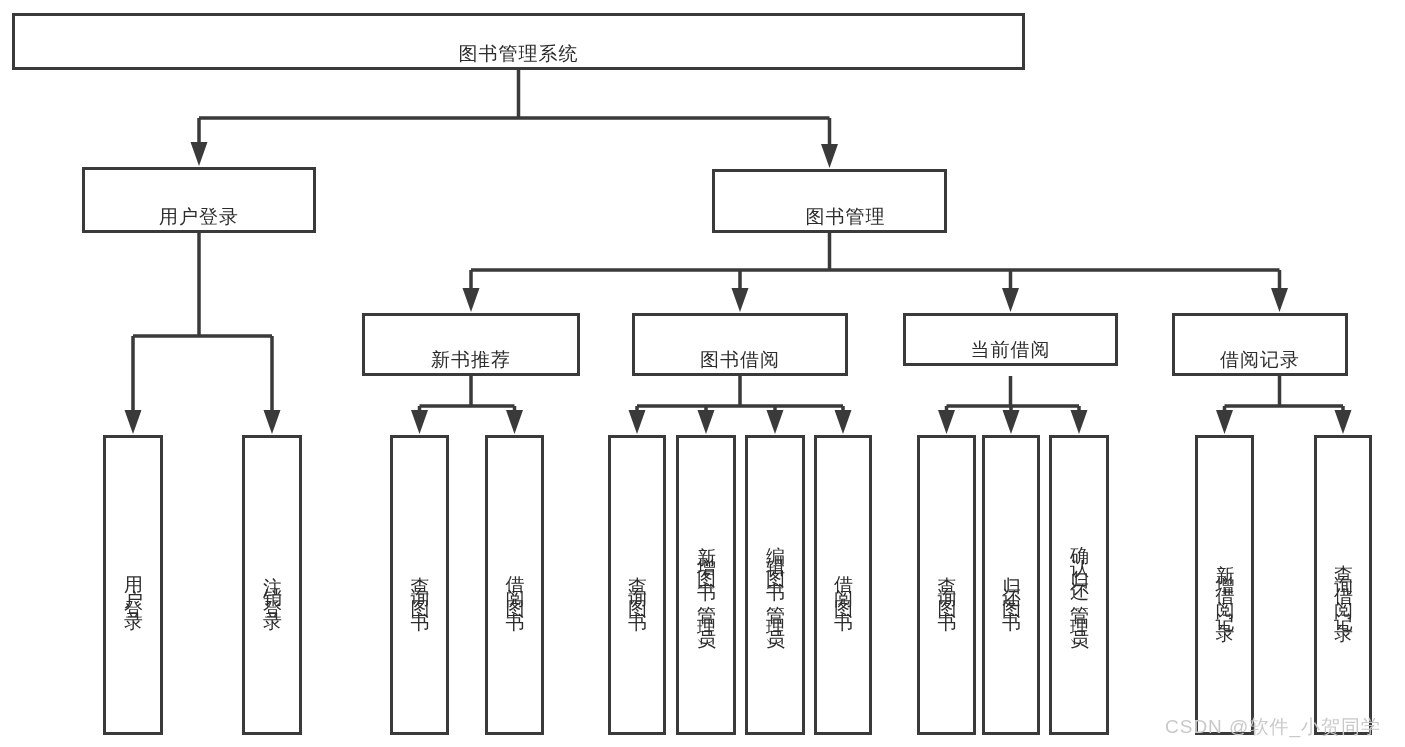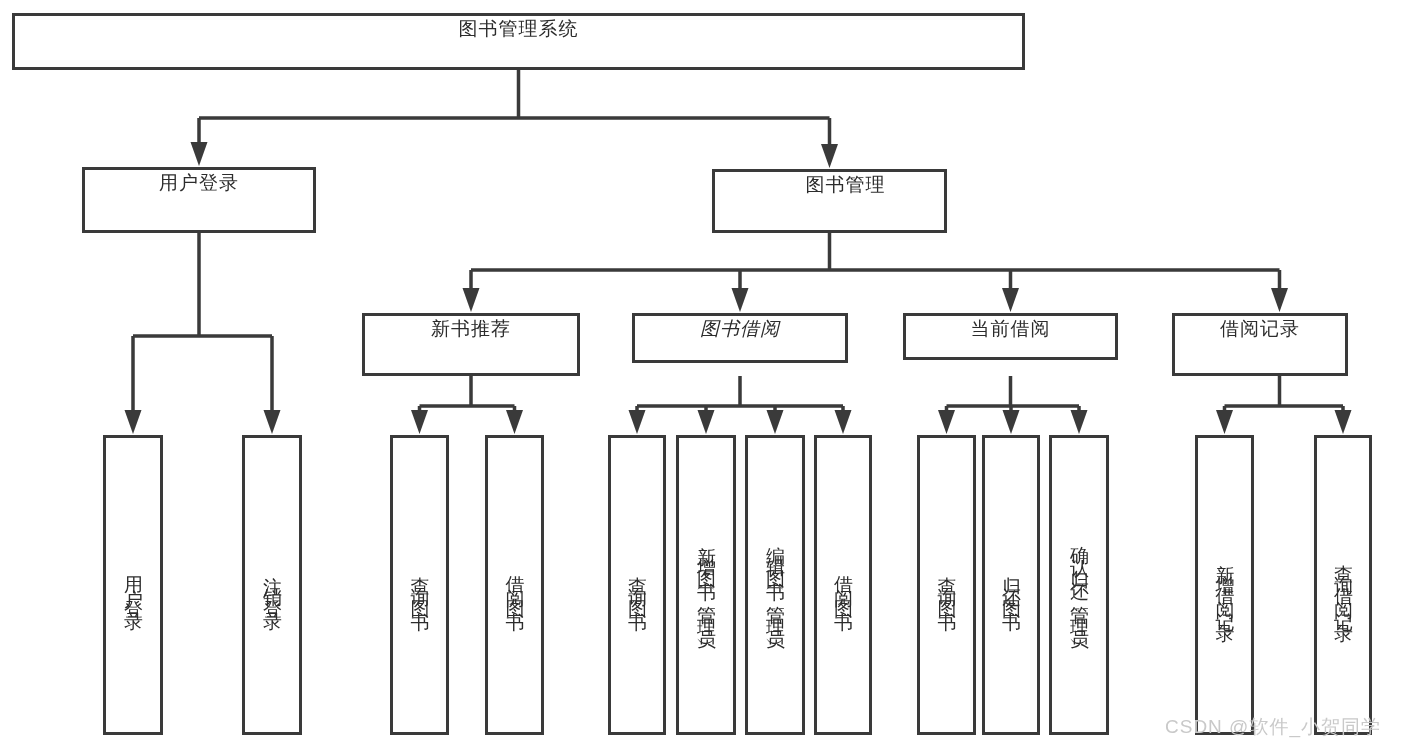--- a/index.html
+++ b/index.html
@@ -5,21 +5,21 @@
   * { margin:0; padding:0; box-sizing:border-box; }
   html,body { width:1405px; height:747px; background:var(--background,#fff); overflow:hidden;
               font-family:"Liberation Sans","DejaVu Sans",sans-serif; }
   .stage { position:relative; width:1405px; height:747px; background:var(--background,#fff); }
 
   svg.connectors { position:absolute; left:0; top:0; z-index:1; color:var(--line,#3a3a3a); }
   svg.connectors path { stroke:currentColor; stroke-width:3.5; fill:none; }
   svg.connectors polygon { fill:currentColor; stroke:none; }
 
   .hbox { position:absolute; z-index:2; background:#fff; border:3px solid var(--line,#3a3a3a);
-          display:flex; align-items:flex-start; justify-content:center; }
+          display:flex; align-items:flex-end; justify-content:center; }
   .hbox span { font-size:19px; color:var(--text,#2c2c2c); letter-spacing:1px; }
 
   .vbox { position:absolute; z-index:2; background:#fff; border:3px solid var(--line,#3a3a3a);
           display:flex; align-items:center; justify-content:center; }
   .vbox span { writing-mode:vertical-rl; text-orientation:mixed; font-size:19px;
                letter-spacing:12px; line-height:1.1; color:var(--text,#2c2c2c); }
 
   .watermark { position:absolute; z-index:3; left:1148px; top:714px; width:250px;
                text-align:center; font-size:19px; color:var(--watermark,#c9c9c9);
                letter-spacing:1px; white-space:nowrap; }
@@ -72,24 +72,24 @@
   <div class="hbox" style="left:82px; top:167px; width:234px; height:66px;">
     <span>用户登录</span>
   </div>
   <div class="hbox" style="left:712px; top:169px; width:235px; height:64px;padding-left:32px;">
     <span>图书管理</span>
   </div>
 
   <div class="hbox" style="left:362px; top:313px; width:218px; height:63px;">
     <span>新书推荐</span>
   </div>
-  <div class="hbox" style="left:632px; top:313px; width:216px; height:50px;font-style:italic;">
+  <div class="hbox" style="left:632px; top:313px; width:216px; height:63px;">
     <span>图书借阅</span>
   </div>
-  <div class="hbox" style="left:903px; top:313px; width:215px; height:47px;">
+  <div class="hbox" style="left:903px; top:313px; width:215px; height:53px;">
     <span>当前借阅</span>
   </div>
   <div class="hbox" style="left:1172px; top:313px; width:176px; height:63px;">
     <span>借阅记录</span>
   </div>
 
   <div class="vbox" style="left:103px; top:435px; width:60px; height:300px;">
     <span>用户登录</span>
   </div>
   <div class="vbox" style="left:242px; top:435px; width:60px; height:300px;">

